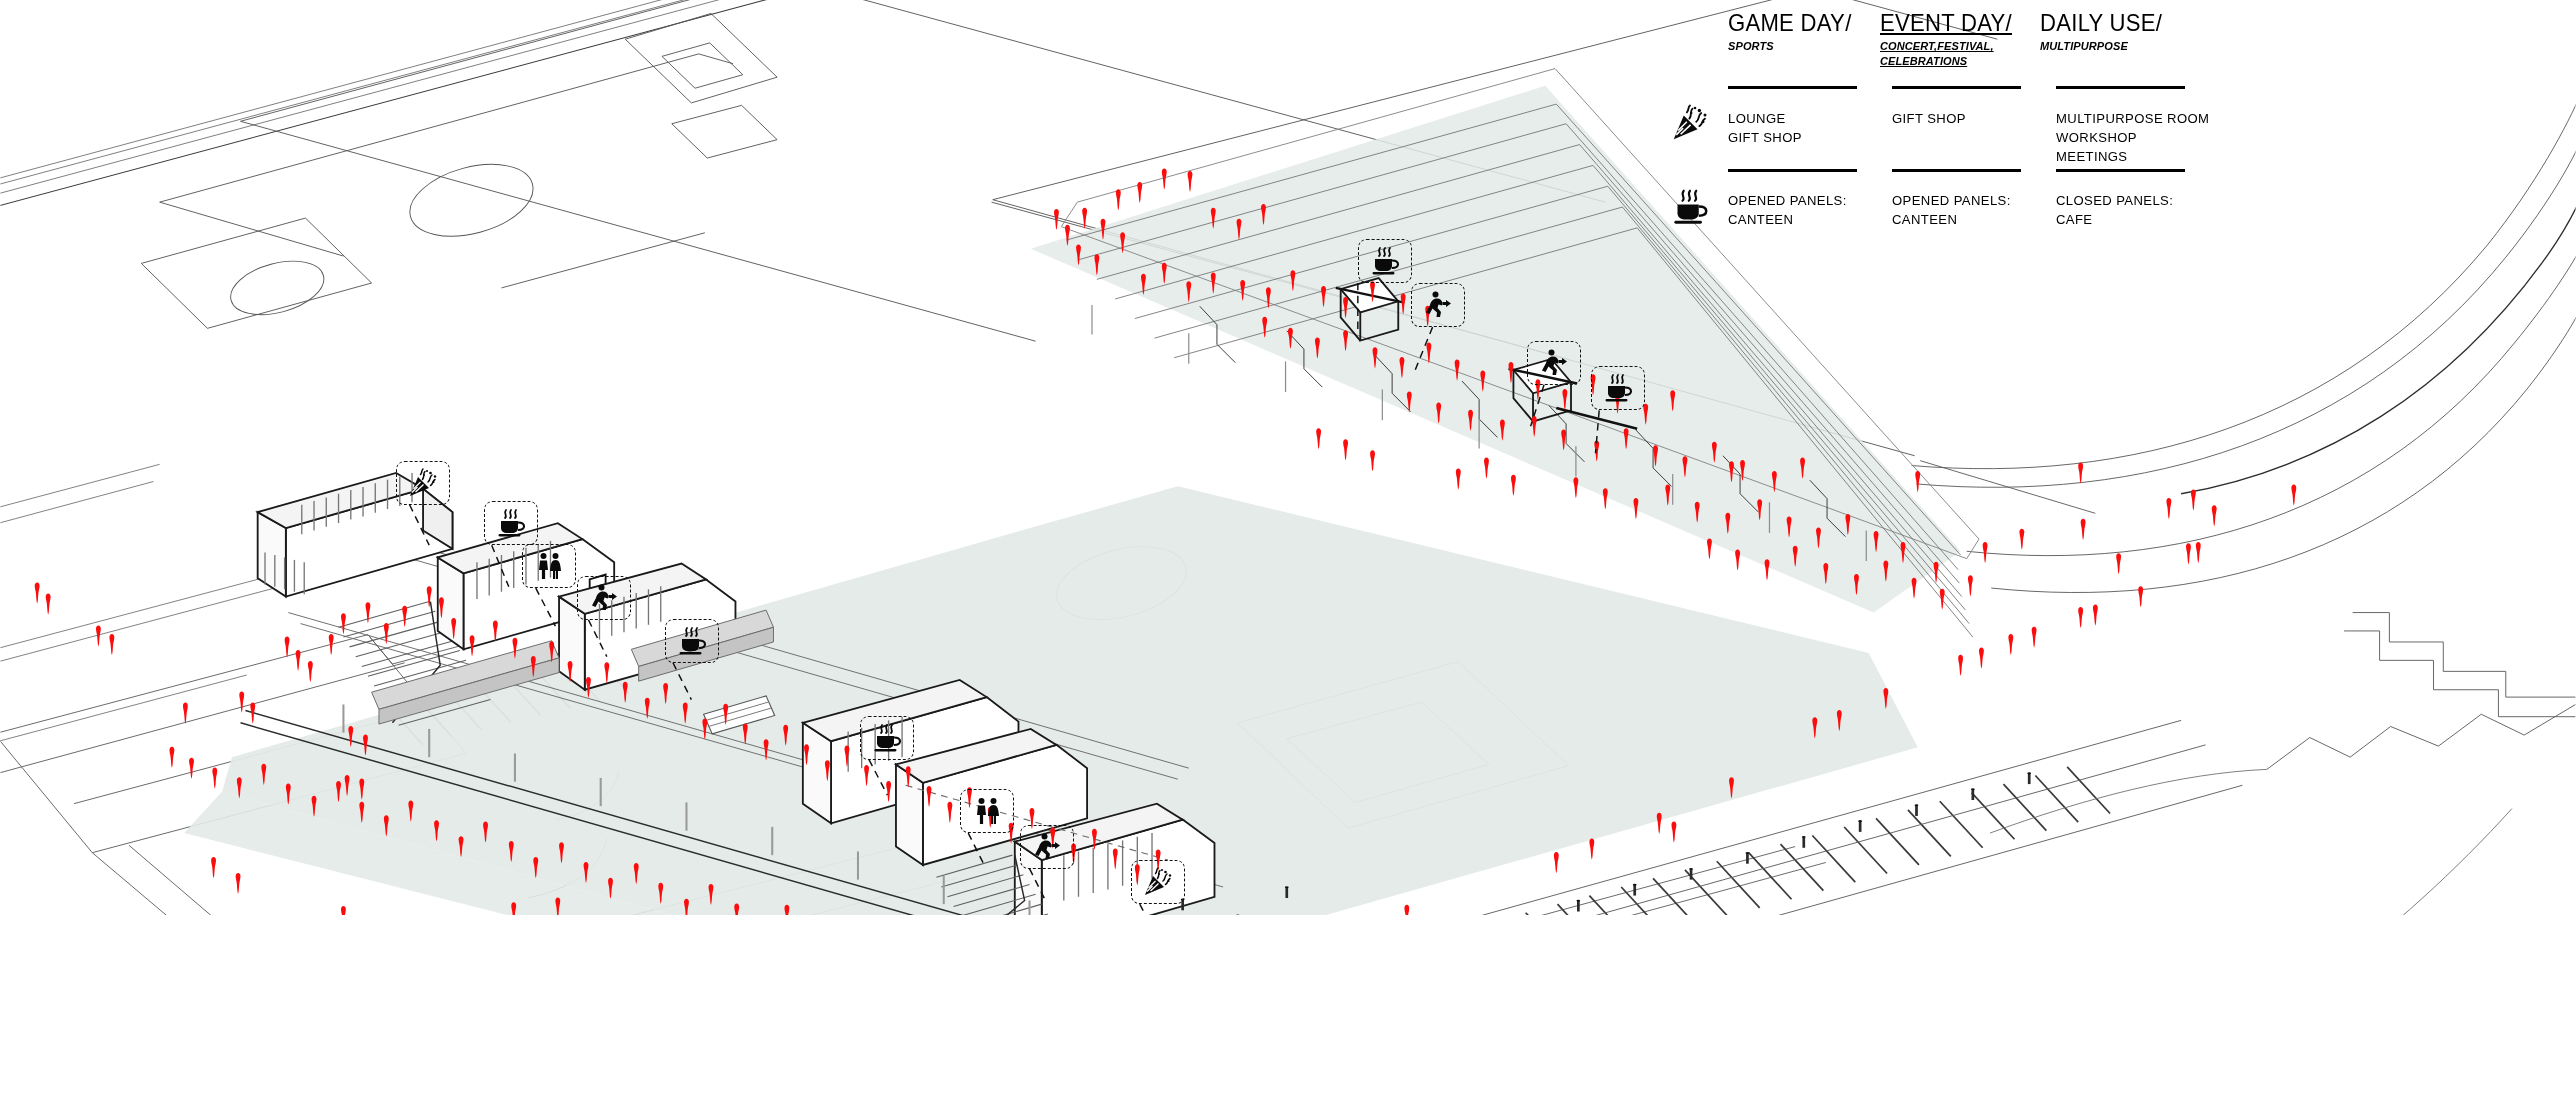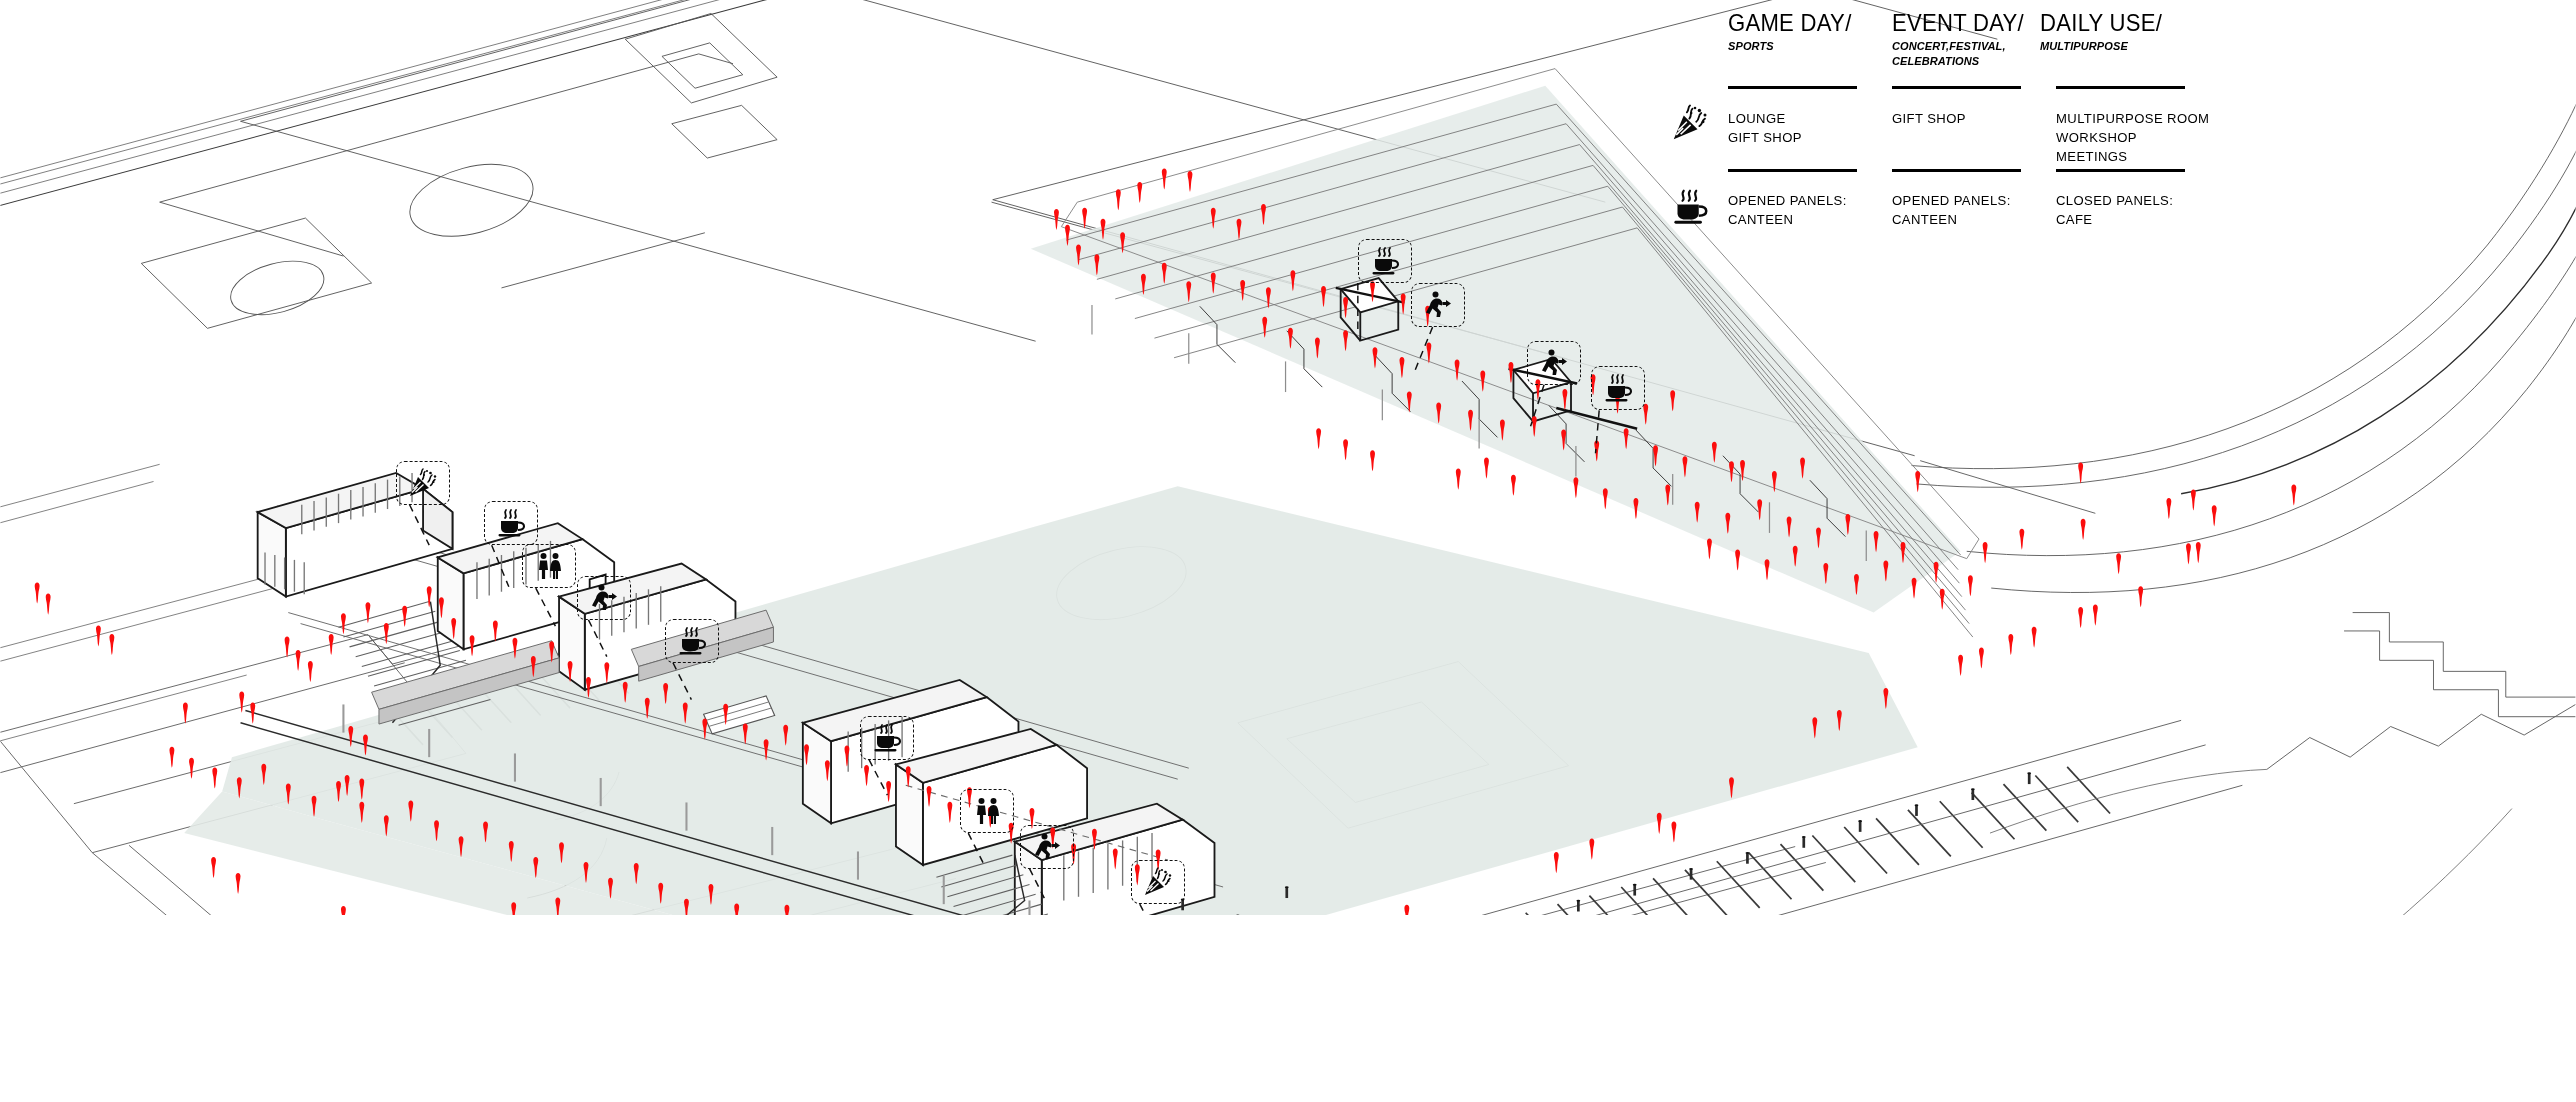--- a/index.html
+++ b/index.html
@@ -6,21 +6,21 @@
   html,body{margin:0;padding:0;background:#ffffff;}
   body{font-family:"Liberation Sans", sans-serif;}
   #stage{position:relative;width:2576px;height:915px;background:#ffffff;overflow:hidden;}
   #drawing{position:absolute;left:0;top:0;width:2576px;height:1102px;}
 
   
   #legend{position:absolute;left:1728px;top:11px;width:705px;height:245px;}
   .legend-cols{position:relative;width:100%;height:100%;}
   .lg-col{position:absolute;top:0;}
   .lg-col.c0{left:0px;width:153px;}
-  .lg-col.c1{left:164px;width:153px;}
+  .lg-col.c1{left:152px;width:153px;text-decoration:underline;}
   .lg-col.c2{left:312px;width:178px;}
 
   .lg-title{font-size:24px;letter-spacing:0.3px;color:#000;line-height:1.0;white-space:nowrap;
             font-weight:400;font-stretch:condensed;font-family:"Liberation Sans", sans-serif;
             transform:scaleX(0.92);transform-origin:left center;}
   .lg-sub{font-size:11.6px;font-style:italic;font-weight:600;color:#000;line-height:1.28;margin-top:4.3px;
           letter-spacing:0.1px;transform:scaleX(0.95);transform-origin:left center;}
 
   .lg-rule{position:absolute;height:3.1px;background:#000;}
   .lg-rule.r1{top:75px;}

